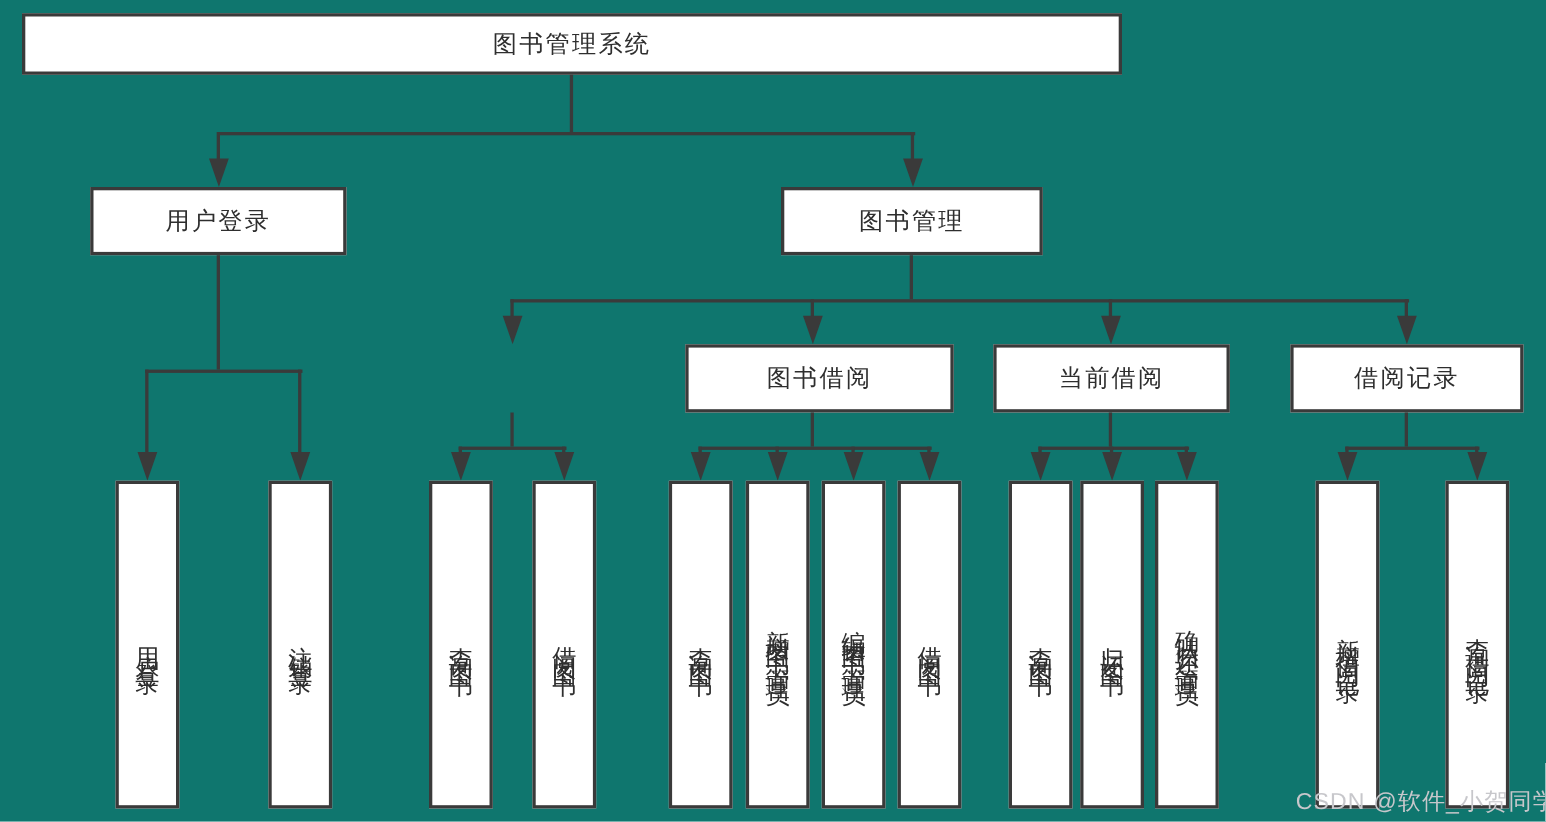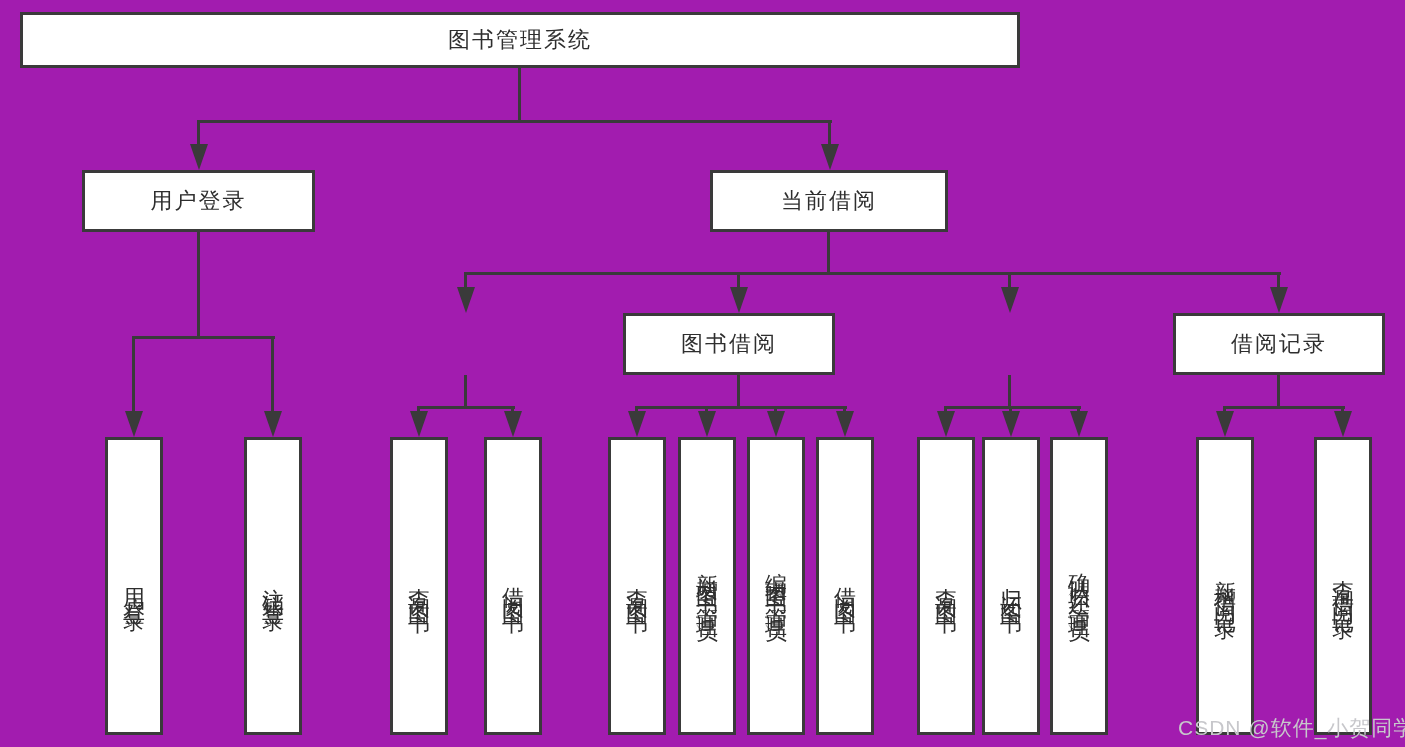--- a/index.html
+++ b/index.html
@@ -1,19 +1,19 @@
 <!DOCTYPE html>
 <html><head>
 <meta charset="utf-8">
 <style>
   html,body{margin:0;padding:0;background:#ffffff;}
   #canvas{
     position:relative;
     width:1405px;height:747px;
-    background:#a21caf;
+    background:#0f766e;
     font-family:"Liberation Sans","DejaVu Sans",sans-serif;
     overflow:hidden;
   }
   .hbox{
     position:absolute;
     box-sizing:border-box;
     border:3px solid #3a3a3a;
     background:#ffffff;
     display:flex;align-items:center;justify-content:center;
     font-size:22px;color:#2e2e2e;letter-spacing:2px;
@@ -59,43 +59,46 @@
   <div class="hline" style="left:198px;top:120px;width:634px;"></div>
   <div class="vline" style="left:197px;top:120px;height:26px;"></div>
   <div class="arrow" style="left:190px;top:144px;"></div>
   <div class="vline" style="left:828px;top:120px;height:26px;"></div>
   <div class="arrow" style="left:821px;top:144px;"></div>
 
   <div class="hbox" style="left:82px;top:170px;width:233px;height:62px;">
     <span>用户登录</span>
   </div>
   <div class="hbox" style="left:710px;top:170px;width:238px;height:62px;">
-    <span>当前借阅</span>
+    <span>图书管理</span>
   </div>
 
   <div class="vline" style="left:197px;top:232px;height:104px;"></div>
   <div class="hline" style="left:132px;top:336px;width:143px;"></div>
   <div class="vline" style="left:132px;top:336px;height:77px;"></div>
   <div class="arrow" style="left:125px;top:411px;"></div>
   <div class="vline" style="left:271px;top:336px;height:77px;"></div>
   <div class="arrow" style="left:264px;top:411px;"></div>
 
   <div class="vline" style="left:827px;top:232px;height:40px;"></div>
   <div class="hline" style="left:464px;top:272px;width:817px;"></div>
   <div class="vline" style="left:464px;top:272px;height:17px;"></div>
   <div class="arrow" style="left:457px;top:287px;"></div>
   <div class="vline" style="left:737px;top:272px;height:17px;"></div>
   <div class="arrow" style="left:730px;top:287px;"></div>
   <div class="vline" style="left:1008px;top:272px;height:17px;"></div>
   <div class="arrow" style="left:1001px;top:287px;"></div>
   <div class="vline" style="left:1277px;top:272px;height:17px;"></div>
   <div class="arrow" style="left:1270px;top:287px;"></div>
 
-  <div class="hbox" style="left:623px;top:313px;width:212px;height:62px;">
+  <div class="hbox" style="left:623px;top:313px;width:244px;height:62px;">
     <span>图书借阅</span>
+  </div>
+  <div class="hbox" style="left:903px;top:313px;width:215px;height:62px;">
+    <span>当前借阅</span>
   </div>
   <div class="hbox" style="left:1173px;top:313px;width:212px;height:62px;">
     <span>借阅记录</span>
   </div>
 
   <div class="vline" style="left:464px;top:375px;height:31px;"></div>
   <div class="hline" style="left:417px;top:406px;width:98px;"></div>
   <div class="vline" style="left:417px;top:406px;height:7px;"></div>
   <div class="arrow" style="left:410px;top:411px;"></div>
   <div class="vline" style="left:511px;top:406px;height:7px;"></div>

